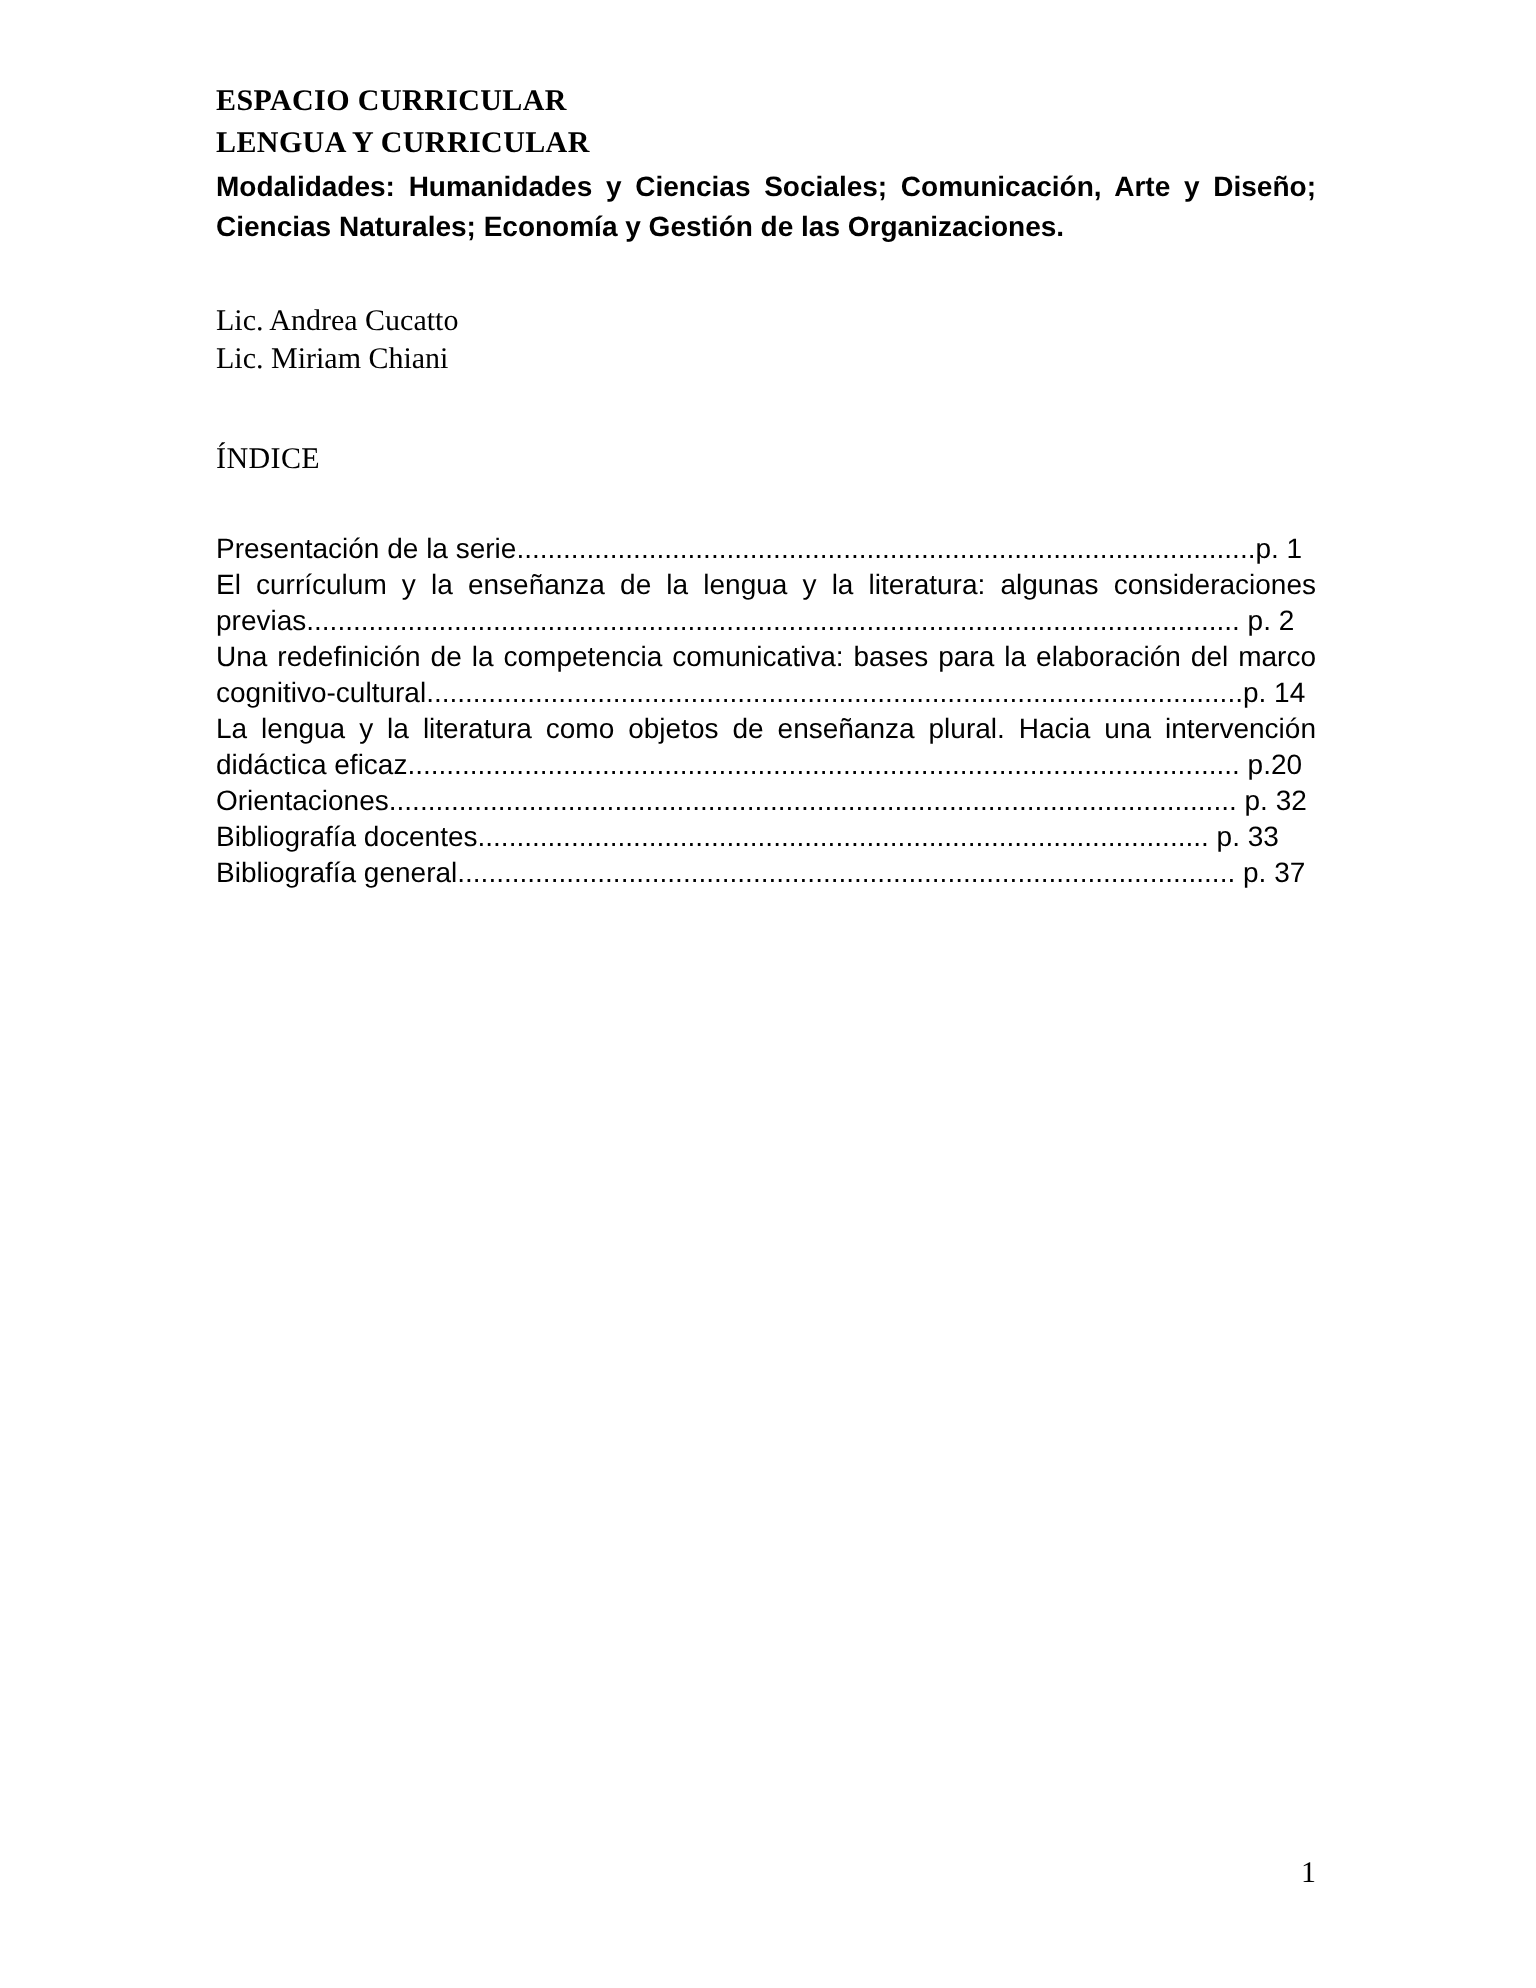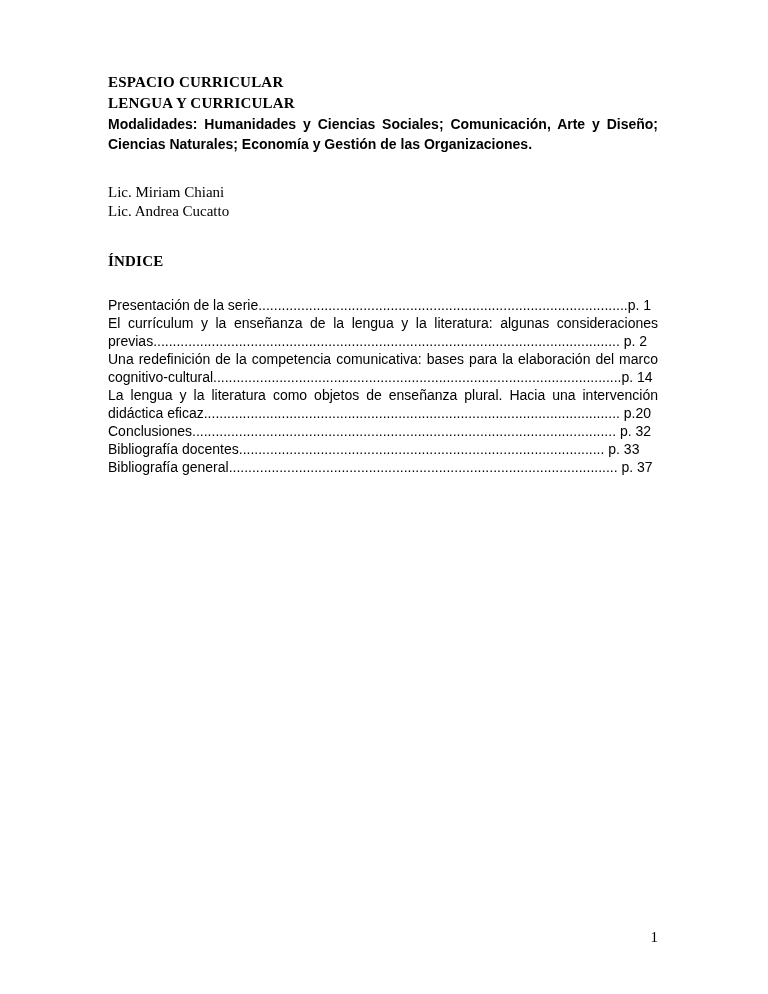--- a/index.html
+++ b/index.html
@@ -10,21 +10,21 @@
     position: relative;
     width: 768px;
     height: 994px;
     background: #ffffff;
     overflow: hidden;
   }
 
   .content {
     margin-left: 108px;
     width: 550px;
-    padding-top: 72px;
+    padding-top: 41px;
   }
 
   .doc-title {
     font-family: "Liberation Serif", serif;
     font-weight: bold;
     font-size: 15px;
     line-height: 21px;
     letter-spacing: 0.2px;
   }
 
@@ -39,21 +39,21 @@
   .authors {
     margin-top: 29px;
     font-family: "Liberation Serif", serif;
     font-size: 15px;
     line-height: 19px;
   }
 
   .index-heading {
     margin-top: 30px;
     font-family: "Liberation Serif", serif;
-    font-weight: bold;
+    font-weight: normal;
     font-size: 15px;
     line-height: 21px;
     letter-spacing: 0.2px;
   }
 
   .toc {
     margin-top: 24px;
   }
 
   .toc-entry {
@@ -84,32 +84,32 @@
   <div class="content">
 
     <div class="doc-title">
       <div>ESPACIO CURRICULAR</div>
       <div>LENGUA Y CURRICULAR</div>
     </div>
 
     <p class="modalities">Modalidades: Humanidades y Ciencias Sociales; Comunicación, Arte y Diseño; Ciencias Naturales; Economía y Gestión de las Organizaciones.</p>
 
     <div class="authors">
+      <div>Lic. Andrea Cucatto</div>
       <div>Lic. Miriam Chiani</div>
-      <div>Lic. Andrea Cucatto</div>
     </div>
 
     <h2 class="index-heading">ÍNDICE</h2>
 
     <div class="toc">
       <p class="toc-entry"><span>Presentación de la serie</span><span class="toc-leader">...............................................................................................</span><span>p. 1</span></p>
       <p class="toc-entry"><span>El currículum y la enseñanza de la lengua y la literatura: algunas consideraciones previas</span><span class="toc-leader">........................................................................................................................</span><span> p. 2</span></p>
       <p class="toc-entry"><span>Una redefinición de la competencia comunicativa: bases para la elaboración del marco cognitivo-cultural</span><span class="toc-leader">.........................................................................................................</span><span>p. 14</span></p>
       <p class="toc-entry"><span>La lengua y la literatura como objetos de enseñanza plural. Hacia una intervención didáctica eficaz</span><span class="toc-leader">...........................................................................................................</span><span> p.20</span></p>
-      <p class="toc-entry"><span>Conclusiones</span><span class="toc-leader">.............................................................................................................</span><span> p. 32</span></p>
+      <p class="toc-entry"><span>Orientaciones</span><span class="toc-leader">.............................................................................................................</span><span> p. 32</span></p>
       <p class="toc-entry"><span>Bibliografía docentes</span><span class="toc-leader">..............................................................................................</span><span> p. 33</span></p>
       <p class="toc-entry"><span>Bibliografía general</span><span class="toc-leader">....................................................................................................</span><span> p. 37</span></p>
     </div>
 
   </div>
 
   <div class="page-number">1</div>
 </div>
 
 </body></html>

